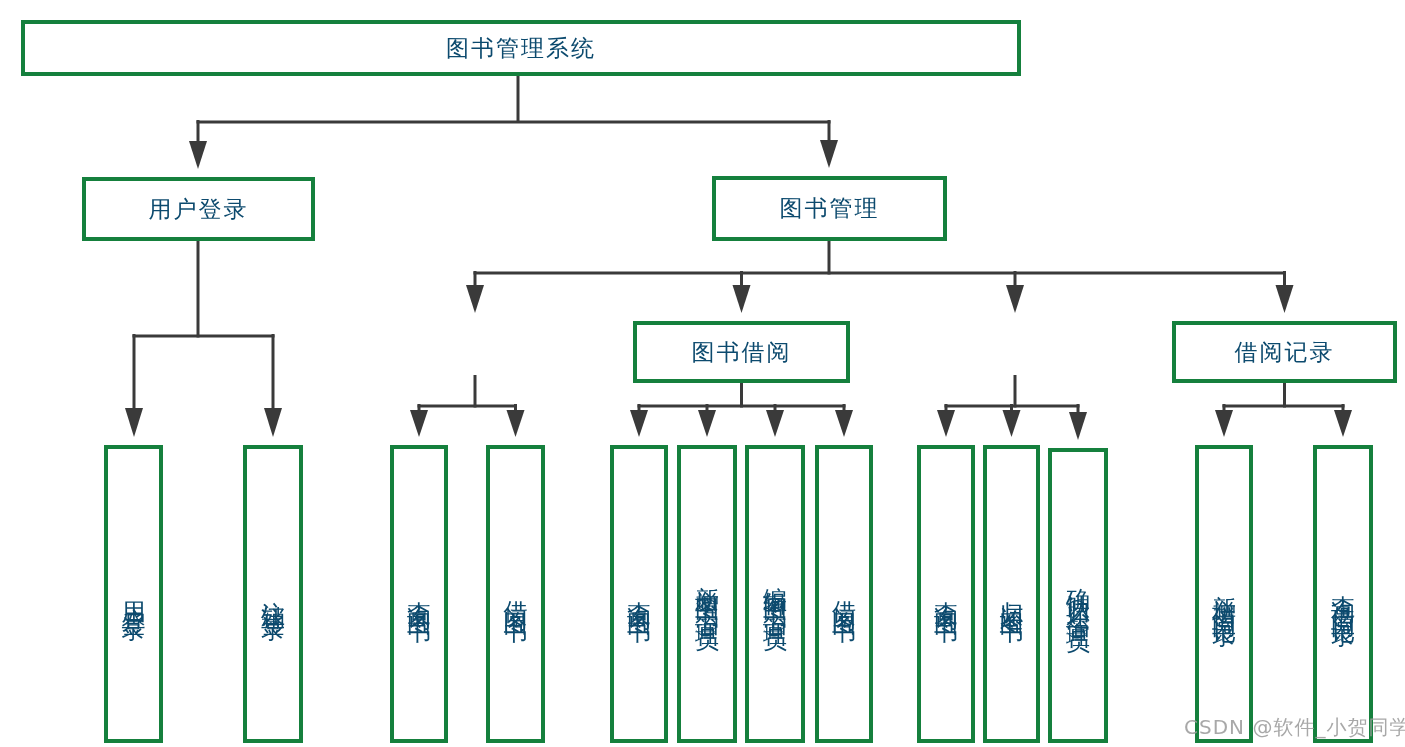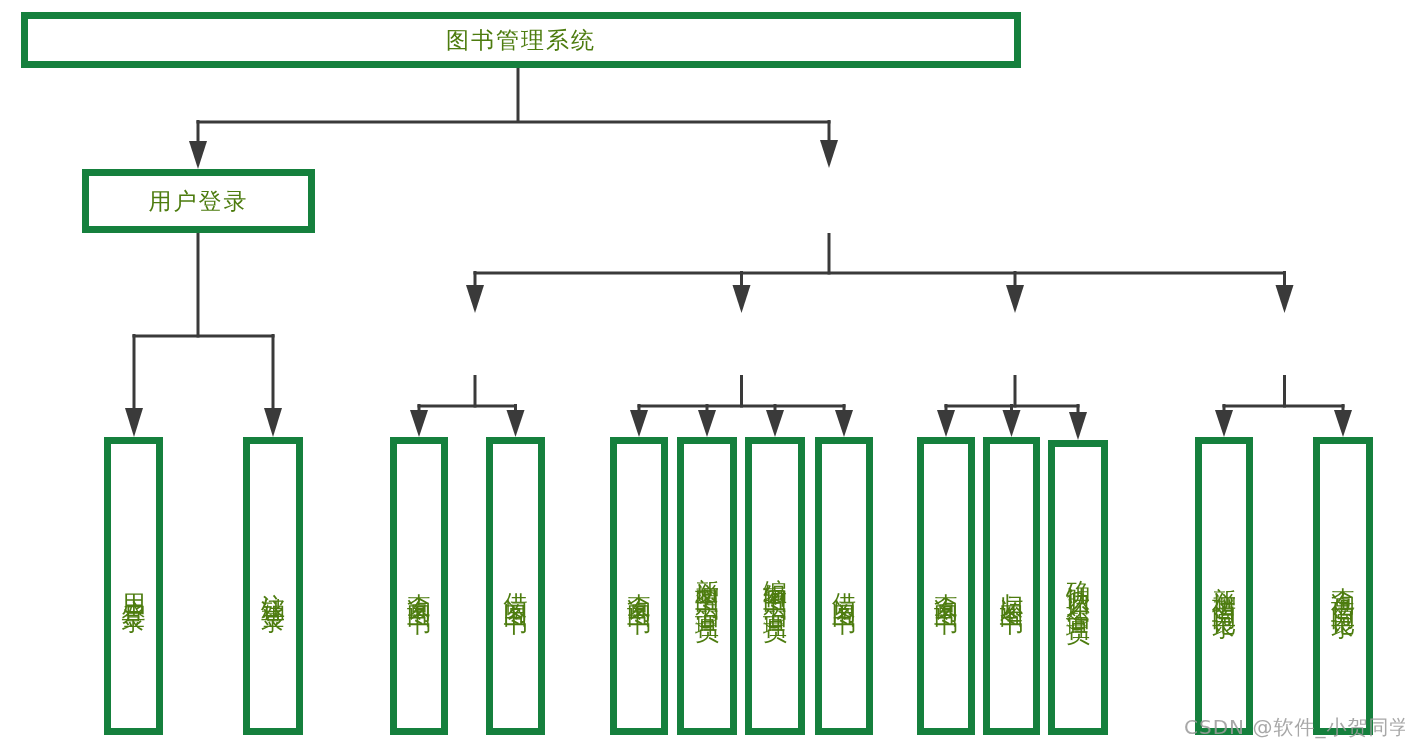--- a/index.html
+++ b/index.html
@@ -3,22 +3,22 @@
 <meta charset="utf-8">
 <style>
   html,body{margin:0;padding:0;background:#ffffff;}
   .stage{
     position:relative;width:1405px;height:747px;background:#ffffff;
     font-family:"DejaVu Sans","Liberation Sans",sans-serif;overflow:hidden;
   }
   svg.wires{position:absolute;left:0;top:0;z-index:1;}
   .box{
     position:absolute;box-sizing:border-box;background:#ffffff;
-    border:7px solid #15803d;display:flex;align-items:center;justify-content:center;
-    color:#4d7c0f;z-index:2;text-align:center;
+    border:4px solid #15803d;display:flex;align-items:center;justify-content:center;
+    color:#0c4a6e;z-index:2;text-align:center;margin-top:8px;
   }
   .h{font-size:23px;letter-spacing:2px;white-space:nowrap;}
   .v{
     writing-mode:vertical-rl;text-orientation:mixed;
     font-size:24px;letter-spacing:6px;line-height:1;
   }
   .watermark{
     position:absolute;left:1184px;top:714px;z-index:5;
     color:rgba(156,156,156,0.88);font-size:20px;letter-spacing:1px;white-space:nowrap;
   }
@@ -88,21 +88,24 @@
       <line x1="1224" y1="404" x2="1224" y2="412"></line>
       <polygon points="1215,410 1233,410 1224,437" stroke="none"></polygon>
       <line x1="1343" y1="404" x2="1343" y2="412"></line>
       <polygon points="1334,410 1352,410 1343,437" stroke="none"></polygon>
     </g>
   </svg>
 
   <div class="box h" style="left:21px;top:12px;width:1000px;height:56px">图书管理系统</div>
 
   <div class="box h" style="left:82px;top:169px;width:233px;height:64px">用户登录</div>
+  <div class="box h" style="left:712px;top:168px;width:235px;height:65px">图书管理</div>
 
+  <div class="box h" style="left:633px;top:313px;width:217px;height:62px">图书借阅</div>
+  <div class="box h" style="left:1172px;top:313px;width:225px;height:62px">借阅记录</div>
 
   <div class="box v" style="left:104px;top:437px;width:59px;height:298px">用户登录</div>
   <div class="box v" style="left:243px;top:437px;width:60px;height:298px">注销登录</div>
 
   <div class="box v" style="left:390px;top:437px;width:58px;height:298px">查询图书</div>
   <div class="box v" style="left:486px;top:437px;width:59px;height:298px">借阅图书</div>
 
   <div class="box v" style="left:610px;top:437px;width:58px;height:298px">查询图书</div>
   <div class="box v" style="left:677px;top:437px;width:60px;height:298px">新增图书（管理员）</div>
   <div class="box v" style="left:745px;top:437px;width:60px;height:298px">编辑图书（管理员）</div>

